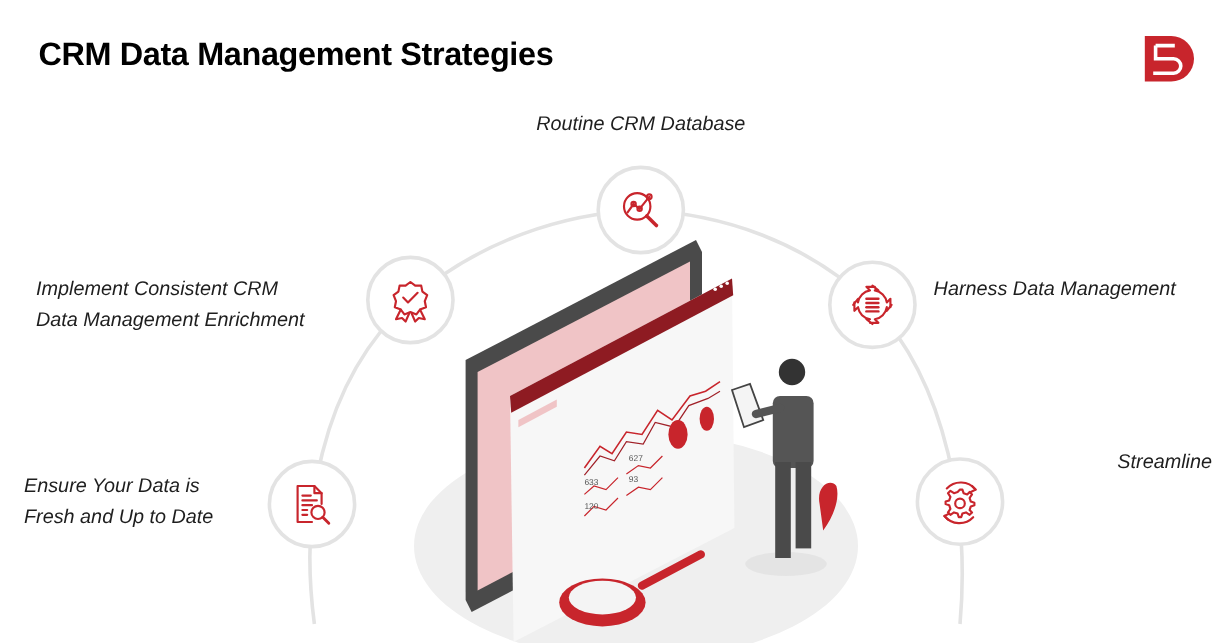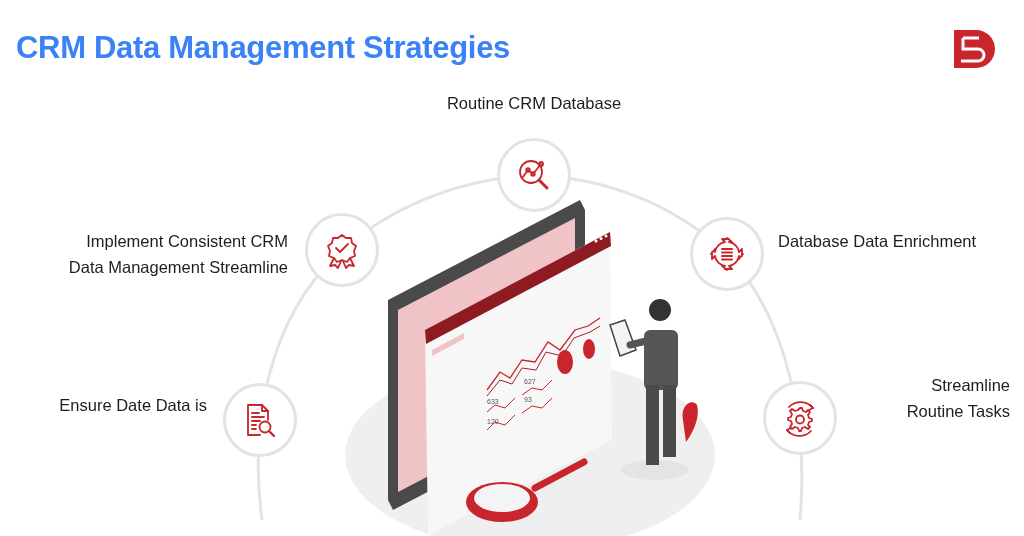--- a/index.html
+++ b/index.html
@@ -1,21 +1,21 @@
 <!DOCTYPE html>
 <html><head>
 <meta charset="utf-8">
 <style>
   html,body{margin:0;padding:0;background:#ffffff;}
   body{width:1024px;height:536px;position:relative;overflow:hidden;font-family:"Liberation Sans","DejaVu Sans",sans-serif;}
-  .title{position:absolute;left:16px;top:30px;font-size:31px;font-weight:bold;color:#3b82f6;letter-spacing:-0.3px;}
+  .title{position:absolute;left:32px;top:30px;font-size:27px;font-weight:bold;color:#000000;letter-spacing:-0.3px;}
   .logo{position:absolute;left:952px;top:28px;width:46px;height:42px;}
   .canvas{position:absolute;left:0;top:0;width:1024px;height:536px;}
-  .label{position:absolute;font-size:16.5px;line-height:26px;color:#1e1e1e;}
-  .label.right{text-align:right;}
+  .label{position:absolute;font-size:16.5px;line-height:26px;color:#1e1e1e;font-style:italic;}
+  .label.right{text-align:left;}
   .label.center{text-align:center;}
   .label.left{text-align:left;}
   .icon-circle{position:absolute;width:74px;height:74px;border-radius:50%;border:3px solid #e3e3e3;background:#ffffff;box-sizing:border-box;display:flex;align-items:center;justify-content:center;}
   .icon-circle svg{width:40px;height:40px;}
 </style>
 </head>
 <body>
 
 <div class="title">CRM Data Management Strategies</div>
 
@@ -84,21 +84,21 @@
     <polyline points="9,22 14,15 19,19 27,9"></polyline>
     <circle cx="14" cy="15" r="1.8"></circle>
       <circle cx="19" cy="19" r="1.8"></circle>
       <circle cx="27" cy="9" r="2"></circle>
     <line x1="25" y1="25" x2="33" y2="33" stroke-width="3"></line>
   </svg>
 </div>
 
 <div class="label right" style="left:30px;top:228px;width:258px;">
   <div>Implement Consistent CRM</div>
-  <div>Data Management Streamline</div>
+  <div>Data Management Enrichment</div>
 </div>
 <div class="icon-circle" style="left:305px;top:213px;">
   <svg viewBox="0 0 40 40" fill="none" stroke="#c8252c" stroke-width="1.8" stroke-linecap="round" stroke-linejoin="round">
     <path d="M20 5 L24 8 L29 8 L30 13 L34 16 L32 21 L33 26 L28 28 L25 32 L20 30 L15 32 L12 28 L7 26 L8 21 L6 16 L10 13 L11 8 L16 8 Z"></path>
     <polyline points="14,18 18,22 26,14"></polyline>
     <polyline points="12,28 8,36 13,35 16,38 19,31"></polyline>
     <polyline points="28,28 32,36 27,35 24,38 21,31"></polyline>
   </svg>
 </div>
 
@@ -108,25 +108,26 @@
     <path d="M36 20 L32 25 L32 22 A12 12 0 0 1 22 32 L25 35 L18 35"></path>
     <path d="M20 36 L15 32 L18 32 A12 12 0 0 1 8 22 L5 25 L5 18"></path>
     <path d="M4 20 L8 15 L8 18 A12 12 0 0 1 18 8 L15 5 L22 5"></path>
     <line x1="15" y1="15" x2="25" y2="15" stroke-width="2"></line>
     <line x1="15" y1="18.5" x2="25" y2="18.5" stroke-width="2"></line>
     <line x1="15" y1="22" x2="25" y2="22" stroke-width="2"></line>
     <line x1="15" y1="25.5" x2="25" y2="25.5" stroke-width="2"></line>
   </svg>
 </div>
 <div class="label left" style="left:778px;top:228px;width:240px;">
-  <div>Database Data Enrichment</div>
+  <div>Harness Data Management</div>
 </div>
 
 <div class="label right" style="left:20px;top:392px;width:187px;">
-  <div>Ensure Date Data is</div>
+  <div>Ensure Your Data is</div>
+  <div>Fresh and Up to Date</div>
 </div>
 <div class="icon-circle" style="left:223px;top:383px;">
   <svg viewBox="0 0 40 40" fill="none" stroke="#c8252c" stroke-width="1.8" stroke-linecap="round" stroke-linejoin="round">
     <path d="M28 20 V11 L22 5 H8 V35 H20"></path>
     <polyline points="22,5 22,11 28,11"></polyline>
     <line x1="12" y1="13" x2="19" y2="13"></line>
     <line x1="12" y1="17" x2="24" y2="17"></line>
     <line x1="12" y1="21" x2="20" y2="21"></line>
     <line x1="12" y1="25" x2="16" y2="25"></line>
     <line x1="12" y1="29" x2="16" y2="29"></line>
@@ -140,14 +141,13 @@
     <path d="M20 10 L22 10 L23 13 L26 14 L28 12 L30 14 L28 17 L29 20 L32 21 L32 23 L29 24 L28 27 L30 29 L28 31 L25 29 L22 30 L21 33 L19 33 L18 30 L15 29 L12 31 L10 29 L12 26 L11 23 L8 22 L8 20 L11 19 L12 16 L10 13 L12 11 L15 13 L18 12 Z"></path>
     <circle cx="20" cy="21.5" r="4"></circle>
     <path d="M9 9 A16 16 0 0 1 33 10"></path>
     <polyline points="30,7 33,10 29,12"></polyline>
     <path d="M31 33 A16 16 0 0 1 7 32"></path>
     <polyline points="10,35 7,32 11,30"></polyline>
   </svg>
 </div>
 <div class="label left" style="left:850px;top:372px;width:160px;text-align:right;">
   <div>Streamline</div>
-  <div>Routine Tasks</div>
 </div>
 
 </body></html>

